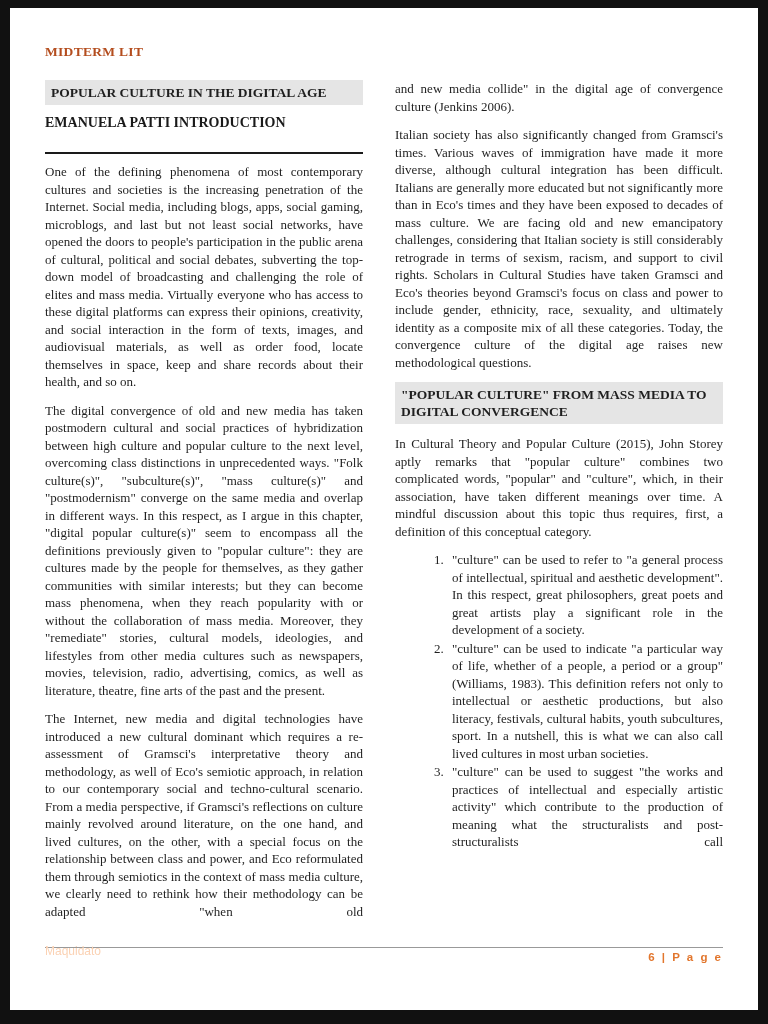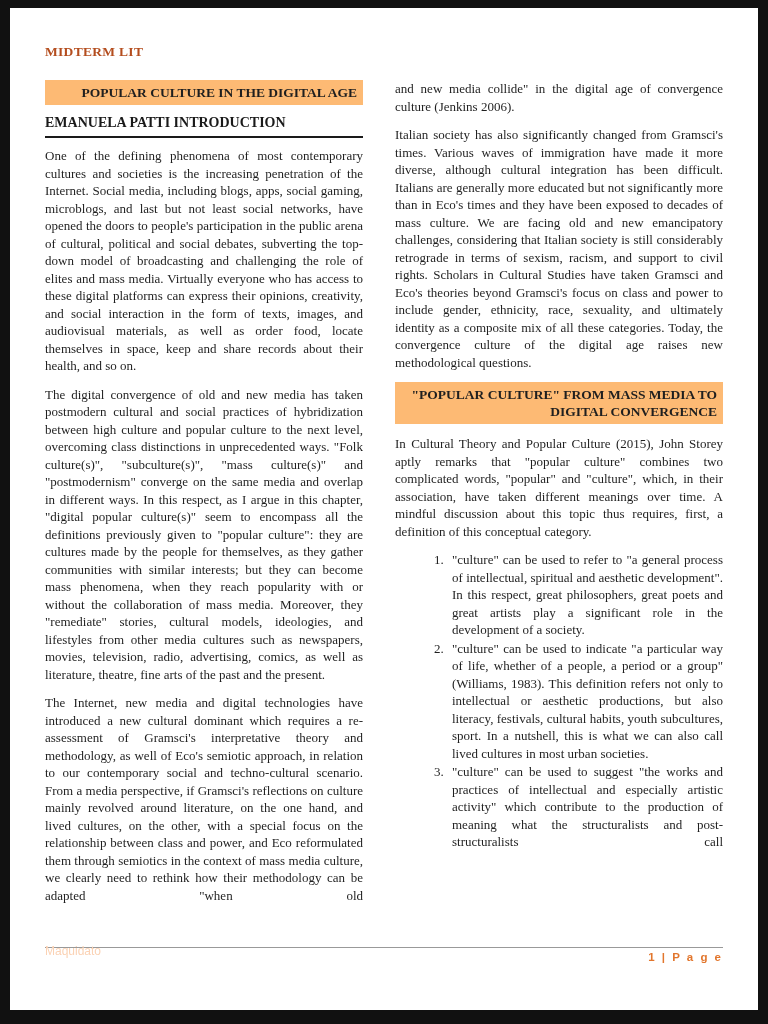--- a/index.html
+++ b/index.html
@@ -24,36 +24,36 @@
     letter-spacing:0.3px;
     margin-bottom:20px;
   }
   .columns{
     display:flex;
     gap:32px;
   }
   .col-left{width:318px;}
   .col-right{width:328px;}
   .banner{
-    background:#fdba74;
+    background:#e5e5e5;
     color:#1f1f1f;
     font-weight:bold;
     font-size:13.5px;
-    text-align:right;
+    text-align:left;
     padding:4px 6px;
     margin-bottom:10px;
     line-height:17px;
   }
   .banner.second{margin-top:4px;margin-bottom:11px;}
   .section-heading{
     font-size:14px;
     font-weight:bold;
     color:#1a1a1a;
     margin:0 0 0 0;
-    padding-bottom:5px;
+    padding-bottom:21px;
     border-bottom:2px solid #1a1a1a;
     margin-bottom:9px;
   }
   p.body-par{
     margin:0 0 11px 0;
     font-size:13px;
     line-height:17.5px;
     color:#1f1f1f;
     text-align:justify;
   }
@@ -124,17 +124,17 @@
         <ol class="defs">
           <li>"culture" can be used to refer to "a general process of intellectual, spiritual and aesthetic development". In this respect, great philosophers, great poets and great artists play a significant role in the development of a society.</li>
           <li>"culture" can be used to indicate "a particular way of life, whether of a people, a period or a group" (Williams, 1983). This definition refers not only to intellectual or aesthetic productions, but also literacy, festivals, cultural habits, youth subcultures, sport. In a nutshell, this is what we can also call lived cultures in most urban societies.</li>
           <li class="cont-next">"culture" can be used to suggest "the works and practices of intellectual and especially artistic activity" which contribute to the production of meaning what the structuralists and post-structuralists call</li>
         </ol>
       </div>
 
     </div>
 
     <div class="footer-rule"></div>
-    <div class="page-number">1 | P a g e</div>
+    <div class="page-number">6 | P a g e</div>
     <div class="watermark">Maquidato</div>
 
   </div>
 </div>
 
 </body></html>

